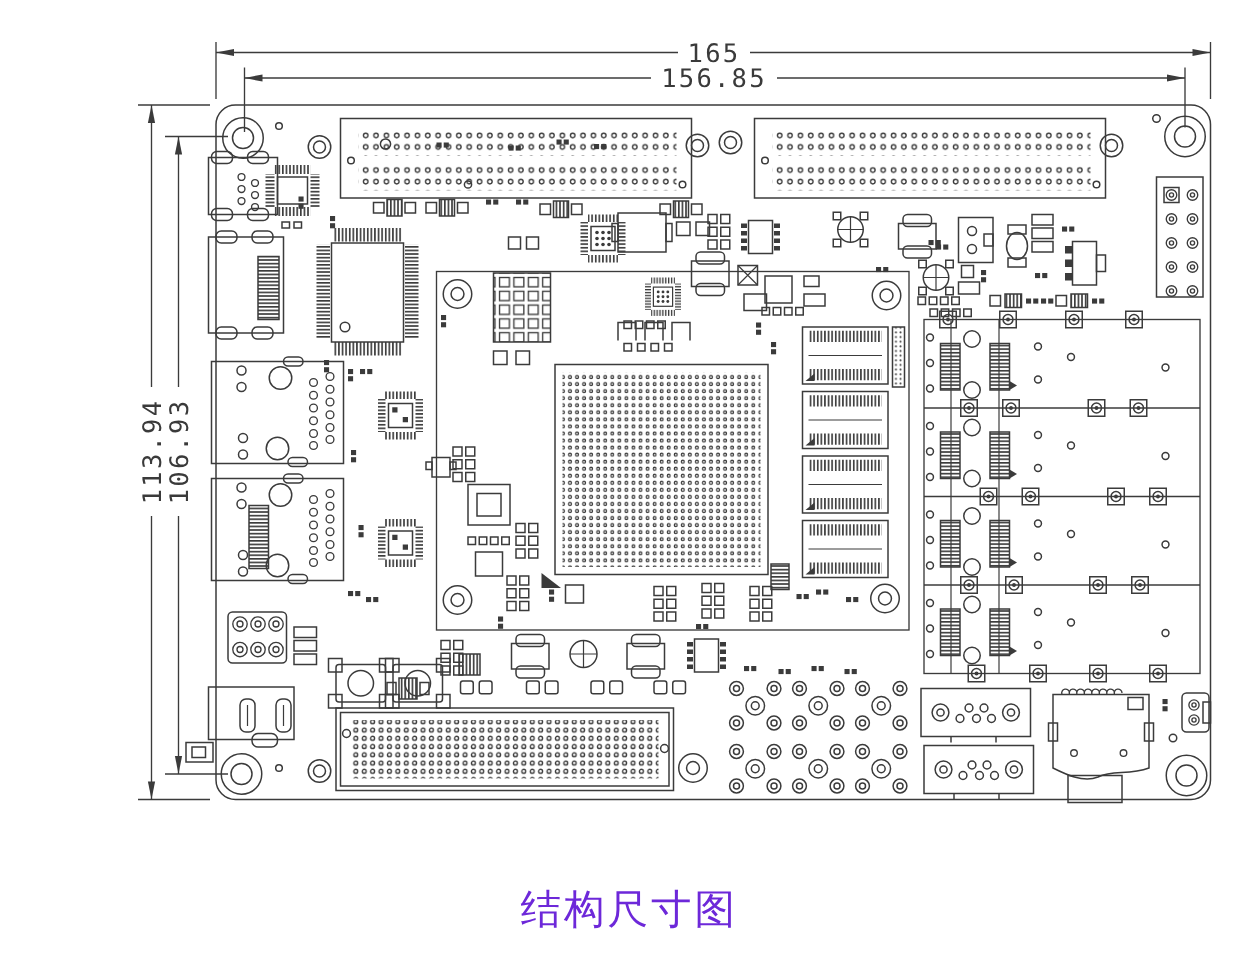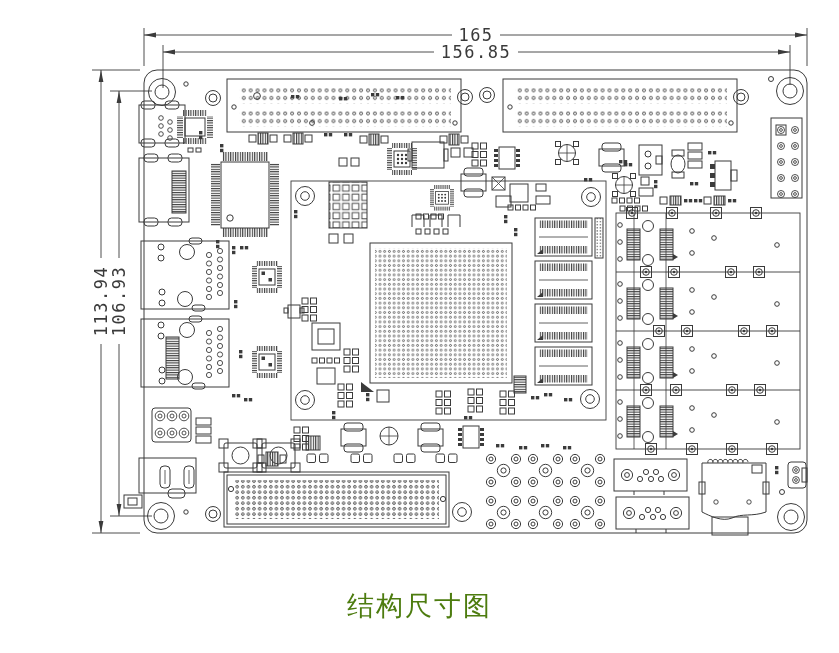--- a/index.html
+++ b/index.html
@@ -1,20 +1,20 @@
 <!DOCTYPE html>
 <html><head>
 <meta charset="utf-8">
 <style>
   html,body{margin:0;padding:0;background:#ffffff;}
   #stage{position:relative;width:839px;height:653px;background:#fff;overflow:hidden;
          font-family:"Liberation Sans",sans-serif;padding-left:44px;}
   svg text{font-family:"DejaVu Sans Mono",monospace;fill:#3a3a3a;stroke:none;letter-spacing:1.5px;}
   #caption{position:absolute;left:0;top:588px;width:839px;text-align:center;
-           font-size:27px;letter-spacing:2px;color:#4d7c0f;
+           font-size:27px;letter-spacing:2px;color:#6d28d9;
            font-family:"DejaVu Sans",sans-serif;}
 </style>
 </head>
 <body>
 
 <div id="stage">
 <svg width="839" height="653" viewBox="0 0 839 653" stroke="#3b3b3b" fill="none" stroke-width="1">
 <defs>
   <pattern id="pDots" width="6.9" height="7.7" patternUnits="userSpaceOnUse">
     <circle cx="3" cy="3.6" r="1.5" fill="none" stroke="#3b3b3b" stroke-width="0.9"></circle>

